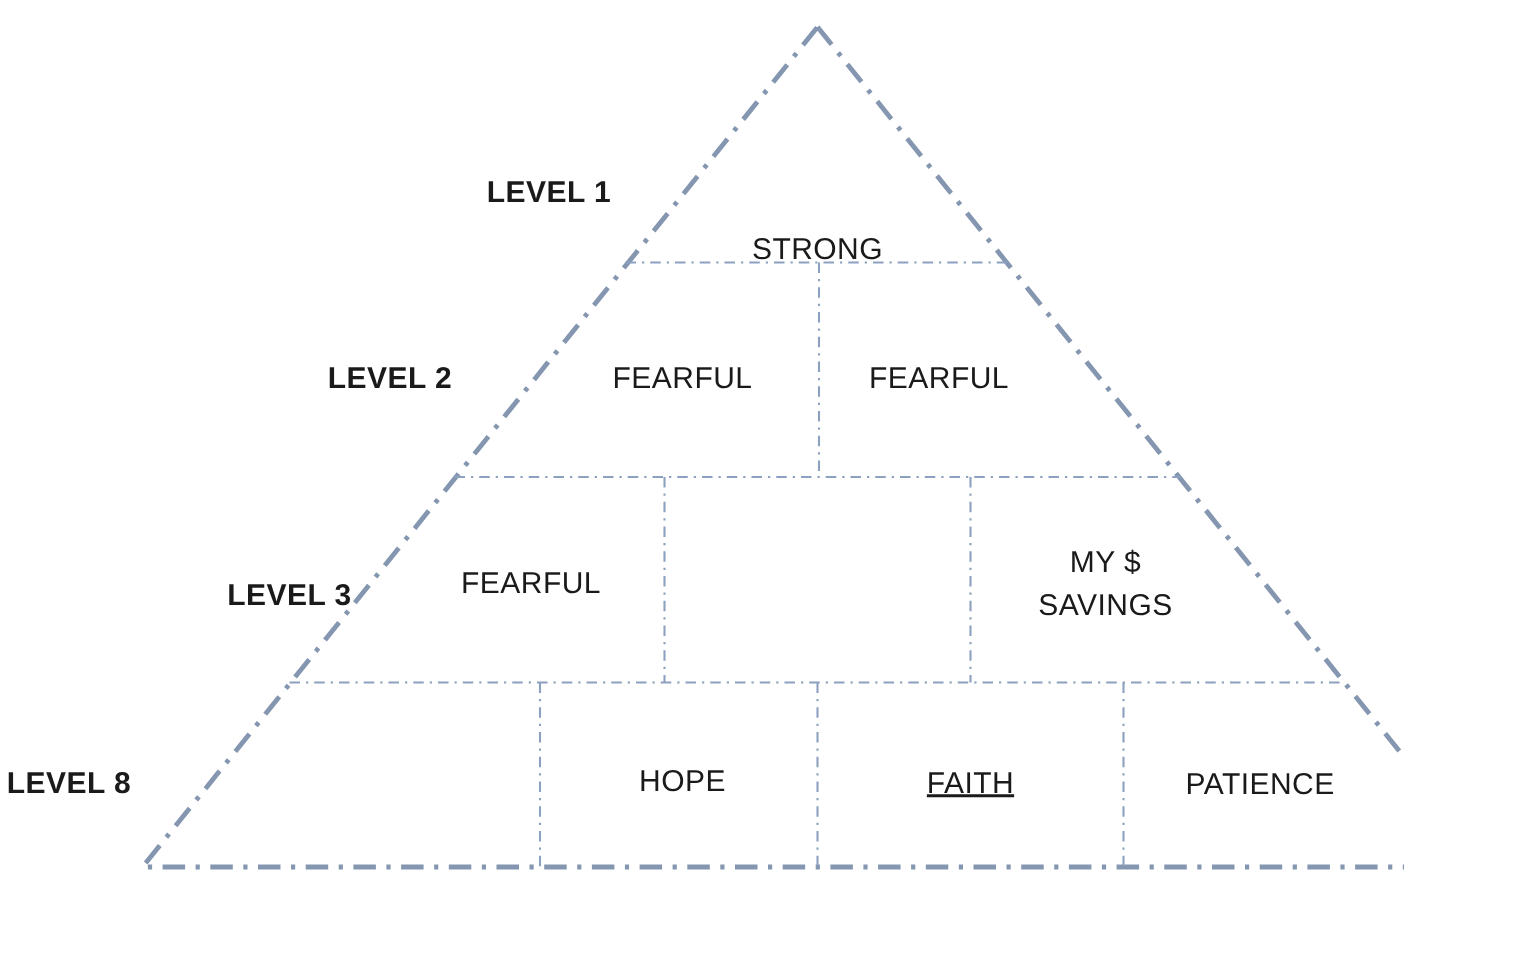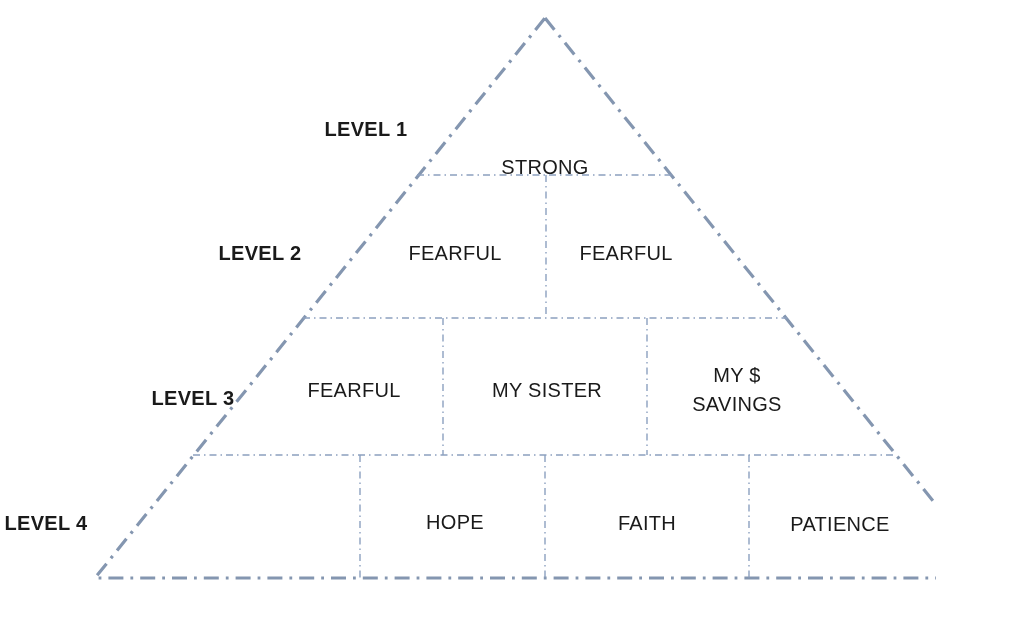--- a/index.html
+++ b/index.html
@@ -63,28 +63,27 @@
     <line class="divider" x1="443" y1="318" x2="443" y2="455"></line>
     <line class="divider" x1="647" y1="318" x2="647" y2="455"></line>
     <line class="divider" x1="360" y1="455" x2="360" y2="578"></line>
     <line class="divider" x1="545" y1="455" x2="545" y2="578"></line>
     <line class="divider" x1="749" y1="455" x2="749" y2="578"></line>
   </svg>
 
   <div class="lvl-label" style="left:366px; top:129px;">LEVEL 1</div>
   <div class="lvl-label" style="left:260px; top:253px;">LEVEL 2</div>
   <div class="lvl-label" style="left:150px; top:398px;margin-left:43px;">LEVEL 3</div>
-  <div class="lvl-label" style="left:46px; top:523px;">LEVEL 4</div>
+  <div class="lvl-label" style="left:46px; top:523px;">LEVEL 8</div>
 
   <div class="cell" style="left:545px; top:129px;margin-top:38px;">STRONG</div>
 
   <div class="cell" style="left:455px; top:253px;">FEARFUL</div>
   <div class="cell" style="left:626px; top:253px;">FEARFUL</div>
 
   <div class="cell" style="left:354px; top:390px;">FEARFUL</div>
-  <div class="cell" style="left:547px; top:390px;">MY SISTER</div>
   <div class="cell wrap" style="left:737px; top:390px;">MY $ SAVINGS</div>
 
   <div class="cell" style="left:455px; top:522px;">HOPE</div>
-  <div class="cell" style="left:647px; top:523px;">FAITH</div>
+  <div class="cell" style="left:647px; top:523px;text-decoration:underline;">FAITH</div>
   <div class="cell" style="left:840px; top:512px;margin-top:12px;">PATIENCE</div>
 
 </div>
 
 </body></html>

